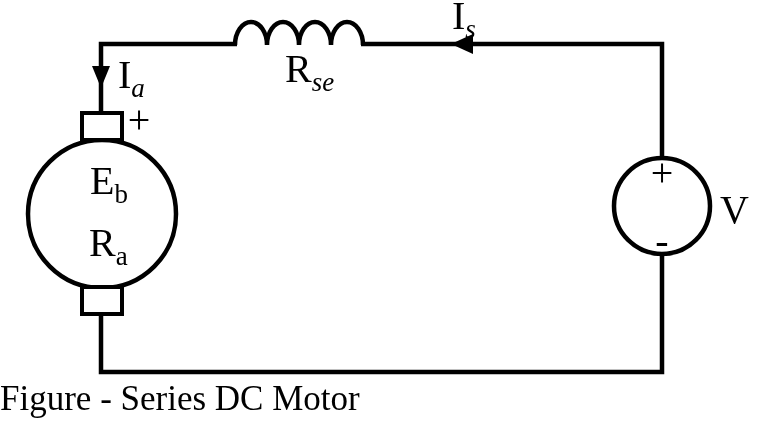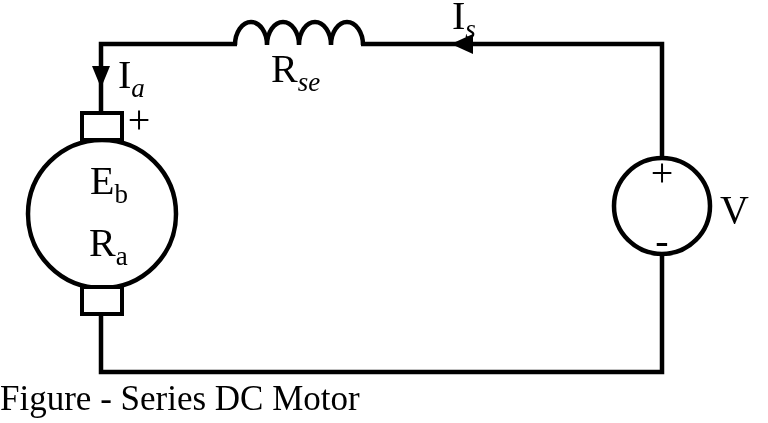--- a/index.html
+++ b/index.html
@@ -72,21 +72,21 @@
     <rect x="82" y="113" width="40" height="27" fill="#ffffff" stroke="currentColor" stroke-width="4"></rect>
     <rect x="82" y="287" width="40" height="27" fill="#ffffff" stroke="currentColor" stroke-width="4"></rect>
 
     <circle cx="662" cy="206" r="48" fill="#ffffff" stroke="currentColor" stroke-width="4.5"></circle>
   </svg>
 
   <div class="lbl" style="left:118px; top:55px;">
     <span>I</span><span class="sub it">a</span>
   </div>
 
-  <div class="lbl" style="left:271px; top:49px;">
+  <div class="lbl" style="left:285px; top:49px;">
     <span>R</span><span class="sub it">se</span>
   </div>
 
   <div class="lbl" style="left:452px; top:-4px;">
     <span>I</span><span class="sub it">s</span>
   </div>
 
   <div class="lbl" style="left:89px; top:223px;">
     <span>R</span><span class="sub">a</span>
   </div>

